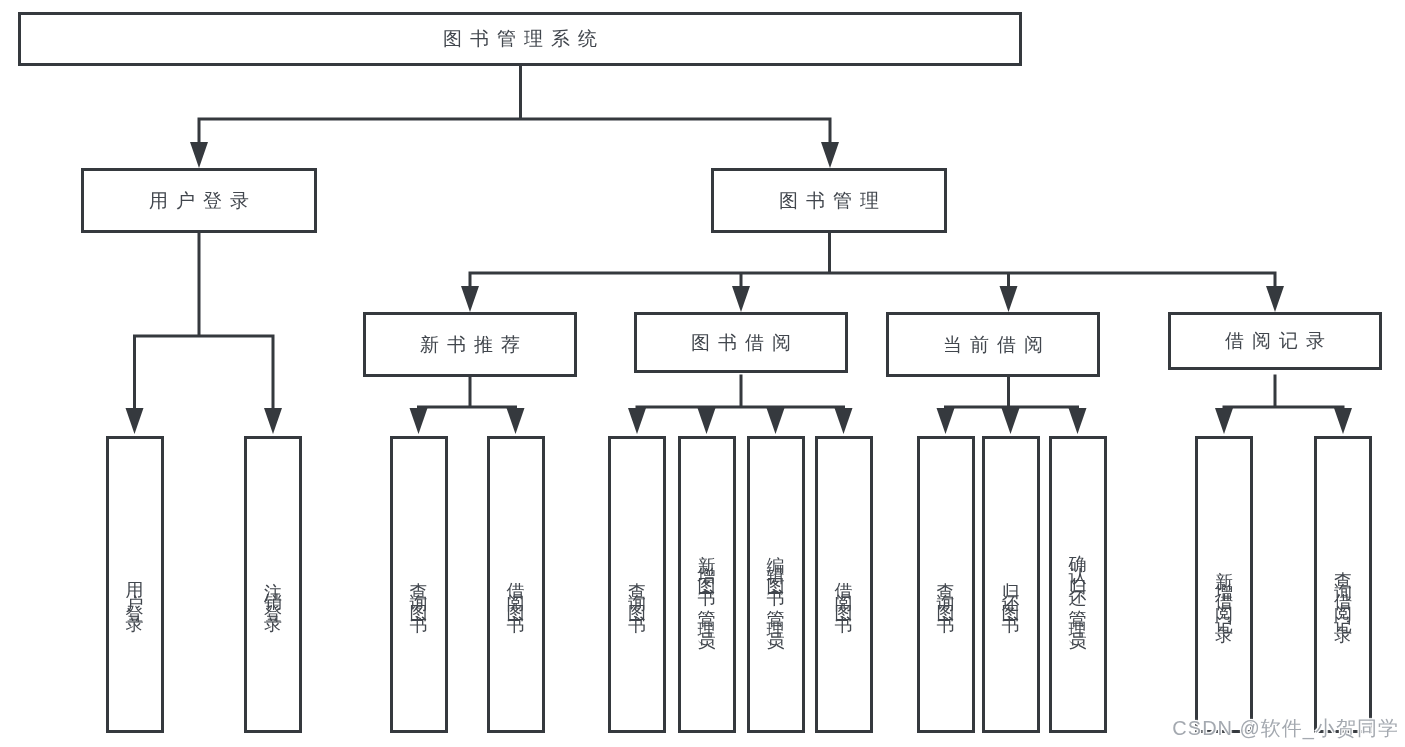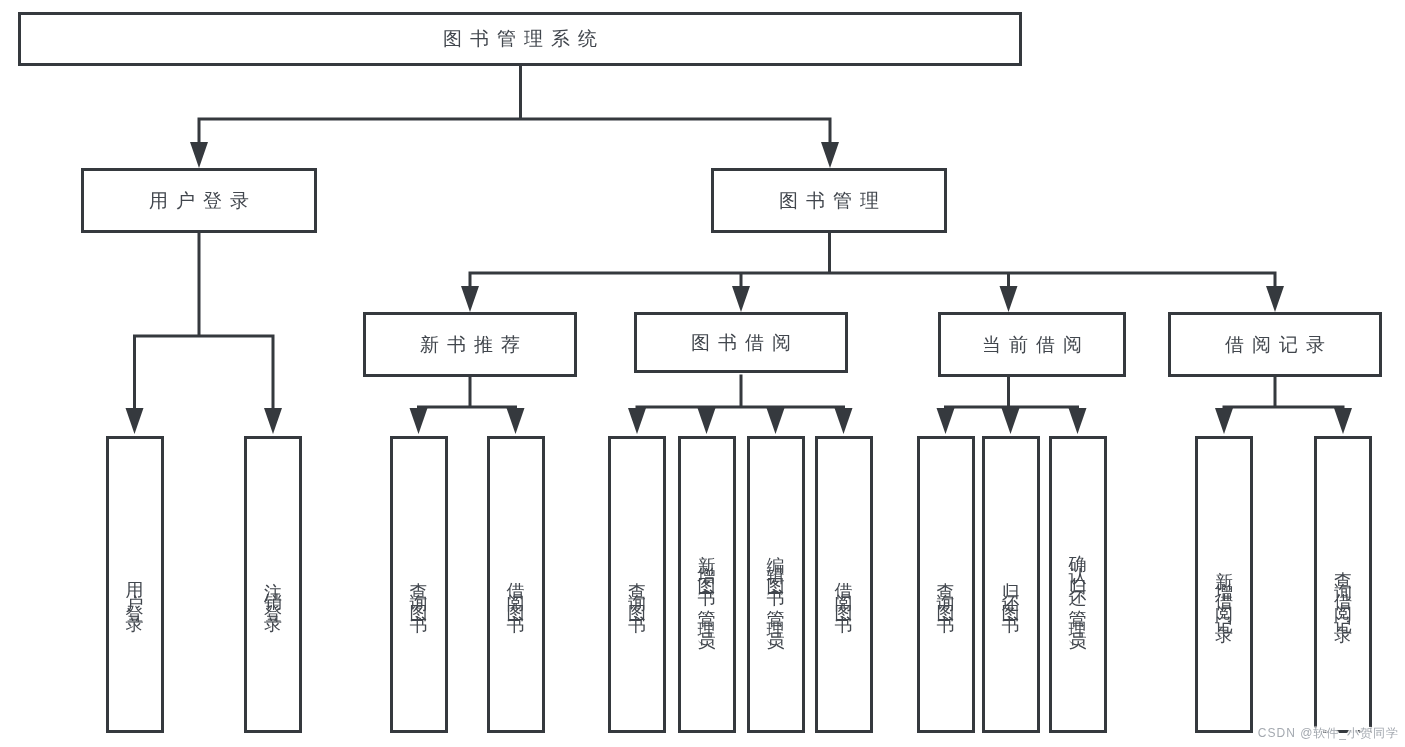--- a/index.html
+++ b/index.html
@@ -5,21 +5,21 @@
   html,body{margin:0;padding:0;background:#ffffff;}
   body{font-family:"Liberation Sans","DejaVu Sans",sans-serif;}
   #canvas{position:relative;width:1405px;height:747px;background:#ffffff;overflow:hidden;}
   #connectors{position:absolute;left:0;top:0;z-index:0;}
   .node{position:absolute;box-sizing:border-box;background:#ffffff;border:3px solid #35393e;
         display:flex;align-items:center;justify-content:center;z-index:1;text-align:center;}
   .hlabel{font-size:19px;color:#41464d;letter-spacing:8px;margin-right:-8px;white-space:nowrap;}
   .leaf{width:58px;top:436px;height:297px;border-width:3px;}
   .vlabel{writing-mode:vertical-rl;font-size:18px;color:#41464d;letter-spacing:11px;
           margin-bottom:-11px;line-height:1;white-space:nowrap;}
-  #watermark{position:absolute;right:6px;bottom:5px;z-index:5;font-size:12px;letter-spacing:1px;
+  #watermark{position:absolute;right:6px;bottom:5px;z-index:5;font-size:20px;letter-spacing:1px;
              color:#a4a9b0;white-space:nowrap;
              text-shadow:0 0 2px #fff,0 0 3px #fff,1px 1px 0 #fff,-1px -1px 0 #fff,1px -1px 0 #fff,-1px 1px 0 #fff;}
 </style>
 </head>
 <body>
 
 <div id="canvas">
 
   <svg id="connectors" width="1405" height="747" viewBox="0 0 1405 747">
     <g stroke="#35393e" stroke-width="3" fill="none" stroke-linecap="square">
@@ -71,24 +71,24 @@
   <div class="node" style="left:363px;top:312px;width:214px;height:65px;">
     <span class="hlabel">新书推荐</span>
   </div>
 
   <div class="node" style="left:711px;top:168px;width:236px;height:65px;">
     <span class="hlabel">图书管理</span>
   </div>
   <div class="node" style="left:634px;top:312px;width:214px;height:61px;">
     <span class="hlabel">图书借阅</span>
   </div>
-  <div class="node" style="left:938px;top:312px;width:188px;height:65px;">
+  <div class="node" style="left:886px;top:312px;width:214px;height:65px;">
     <span class="hlabel">当前借阅</span>
   </div>
-  <div class="node" style="left:1168px;top:312px;width:214px;height:65px;">
+  <div class="node" style="left:1168px;top:312px;width:214px;height:58px;">
     <span class="hlabel">借阅记录</span>
   </div>
 
   <div class="node leaf" style="left:105.5px;">
     <span class="vlabel">用户登录</span>
   </div>
   <div class="node leaf" style="left:244px;">
     <span class="vlabel">注销登录</span>
   </div>
 

